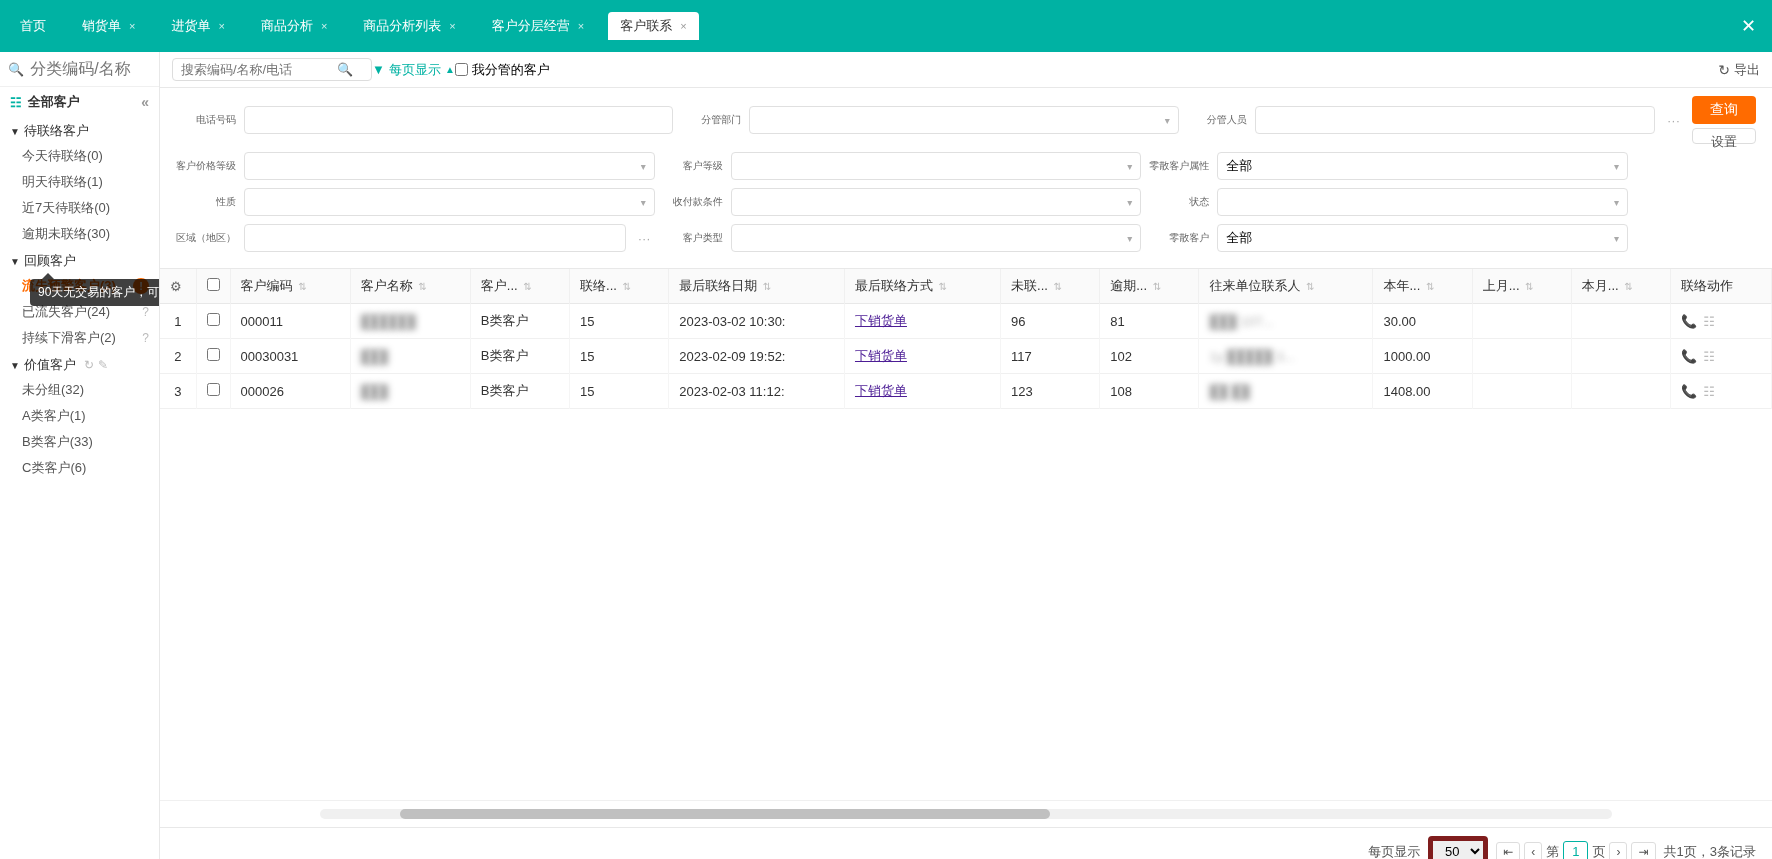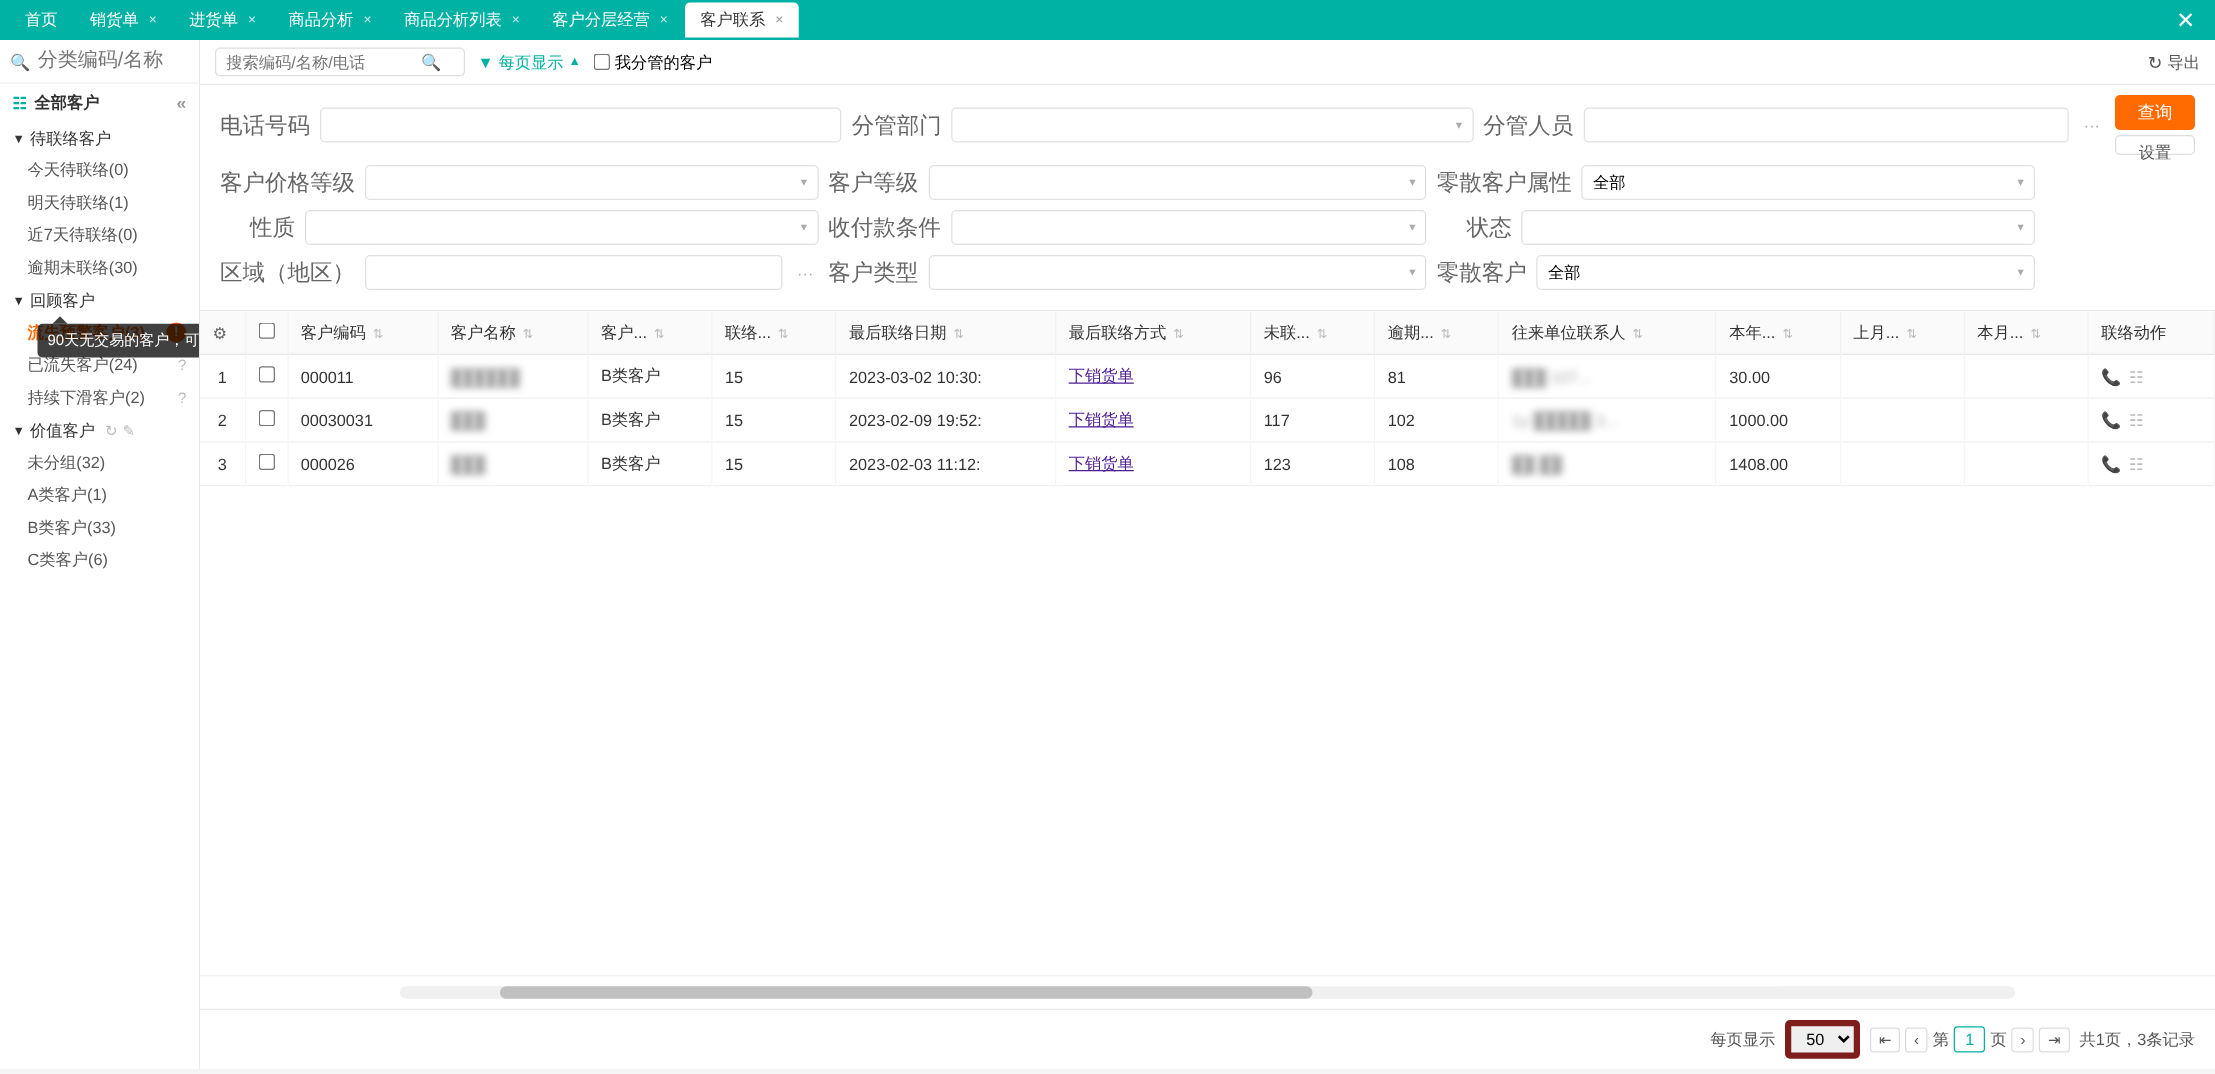--- a/index.html
+++ b/index.html
@@ -3,23 +3,23 @@
   <meta charset="utf-8">
   <style>
     * { box-sizing: border-box; margin: 0; padding: 0; font-family: 'Microsoft YaHei', Arial, sans-serif; font-size: 13px; }
     body { background: #f5f5f5; overflow: hidden; width: 1772px; height: 859px; }
 
     
     .tab-bar {
       display: flex;
       align-items: center;
       background: #00b2a3;
-      height: 32px;
+      height: 52px;
       padding: 12px 8px;
-      gap: 2px;
+      gap: 12px;
     }
     .tab-item {
       display: flex;
       align-items: center;
       height: 28px;
       padding: 0 12px;
       border-radius: 4px 4px 0 0;
       cursor: pointer;
       color: #fff;
       font-size: 13px;
@@ -156,21 +156,20 @@
       overflow: hidden;
       position: relative;
     }
 
     
     .filter-bar {
       display: flex;
       align-items: center;
       padding: 6px 12px;
       border-bottom: 1px solid #e8e8e8;
-      gap: 10px;
       background: #fff;
     }
     .filter-search {
       display: flex;
       align-items: center;
       border: 1px solid #ddd;
       border-radius: 4px;
       padding: 3px 8px;
       gap: 6px;
       width: 200px;
@@ -223,21 +222,21 @@
       display: flex;
       align-items: center;
       flex: 1;
       gap: 8px;
     }
     .filter-label {
       color: #666;
       white-space: nowrap;
       min-width: 60px;
       text-align: right;
-      font-size: 18px;
+      font-size: 10px;
     }
     .filter-input {
       flex: 1;
       border: 1px solid #e0e0e0;
       border-radius: 4px;
       padding: 4px 8px;
       font-size: 13px;
       outline: none;
       height: 28px;
     }

